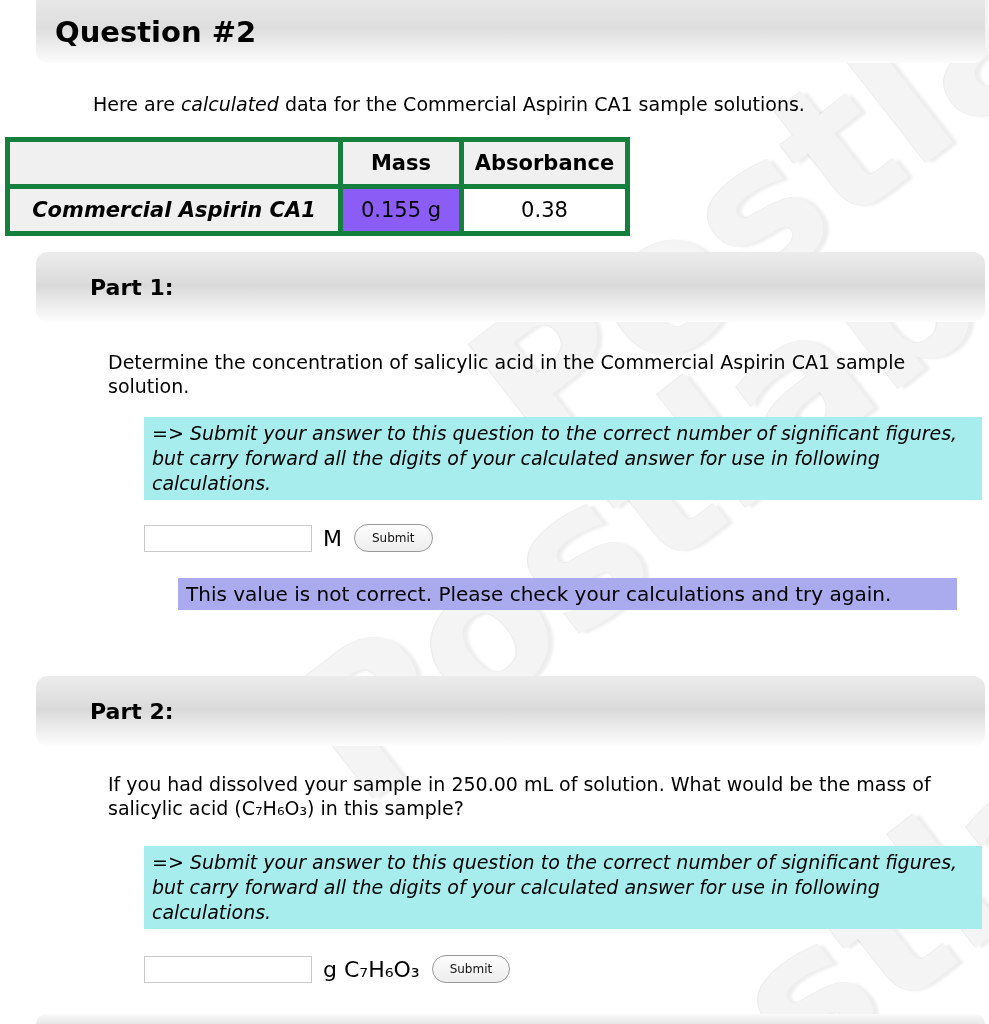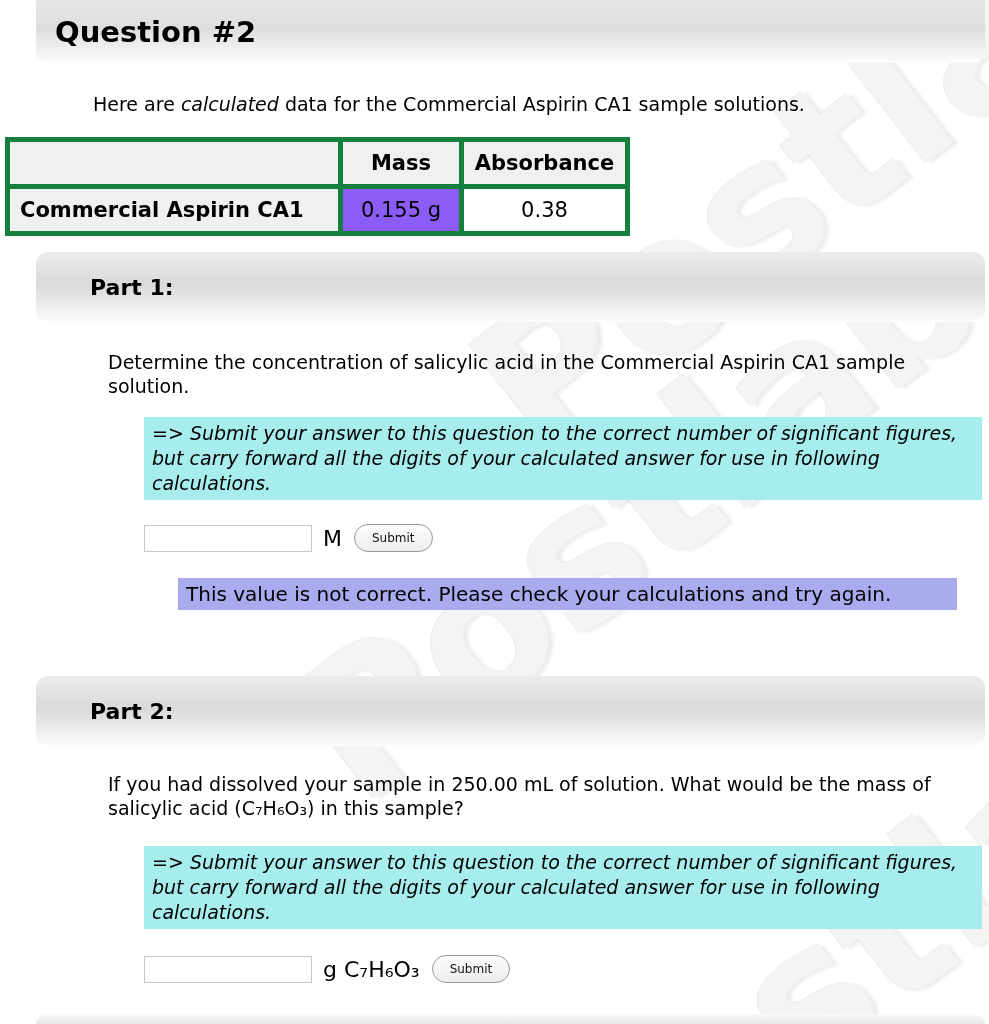--- a/index.html
+++ b/index.html
@@ -53,21 +53,21 @@
     font-size: 21px;
   }
   table.data-table th, table.data-table td {
     border: 5px solid #15803d;
     height: 42px;
     padding: 0 10px;
   }
   .cell-blank   { width: 308px; background: #f0f0f0; }
   .cell-mass-h  { width: 96px;  background: #f0f0f0; font-weight: bold; text-align: center; }
   .cell-abs-h   { width: 141px; background: #f0f0f0; font-weight: bold; text-align: center; }
-  .cell-label   { background: #f0f0f0; font-weight: bold; text-align: left; }
+  .cell-label   { background: #f0f0f0; font-weight: bold; text-align: center; font-style: italic; }
   .cell-mass    { background: #8b5cf6; text-align: center; }
   .cell-abs     { background: #ffffff; text-align: center; }
 
   .part-header {
     margin-left: 36px;
     width: 949px; height: 70px;
     background: linear-gradient(180deg, #ececec 0%, #dadada 48%, #fdfdfd 100%);
     border-radius: 12px;
     display: flex; align-items: center;
   }

